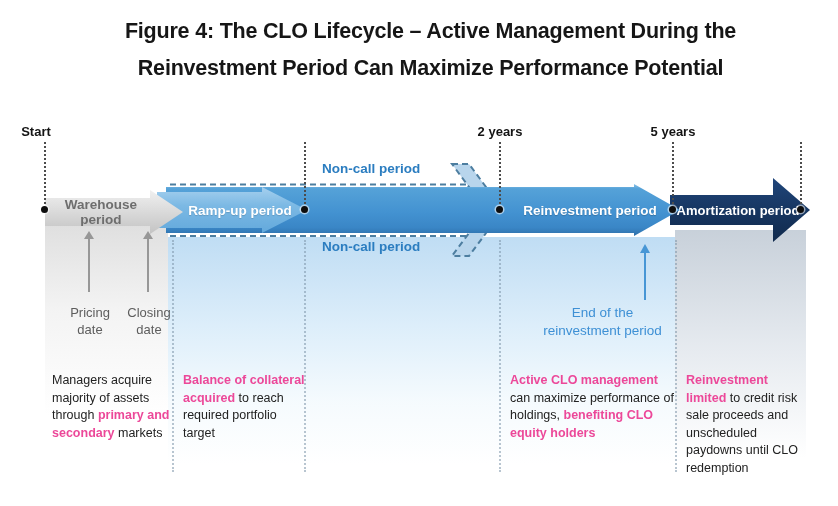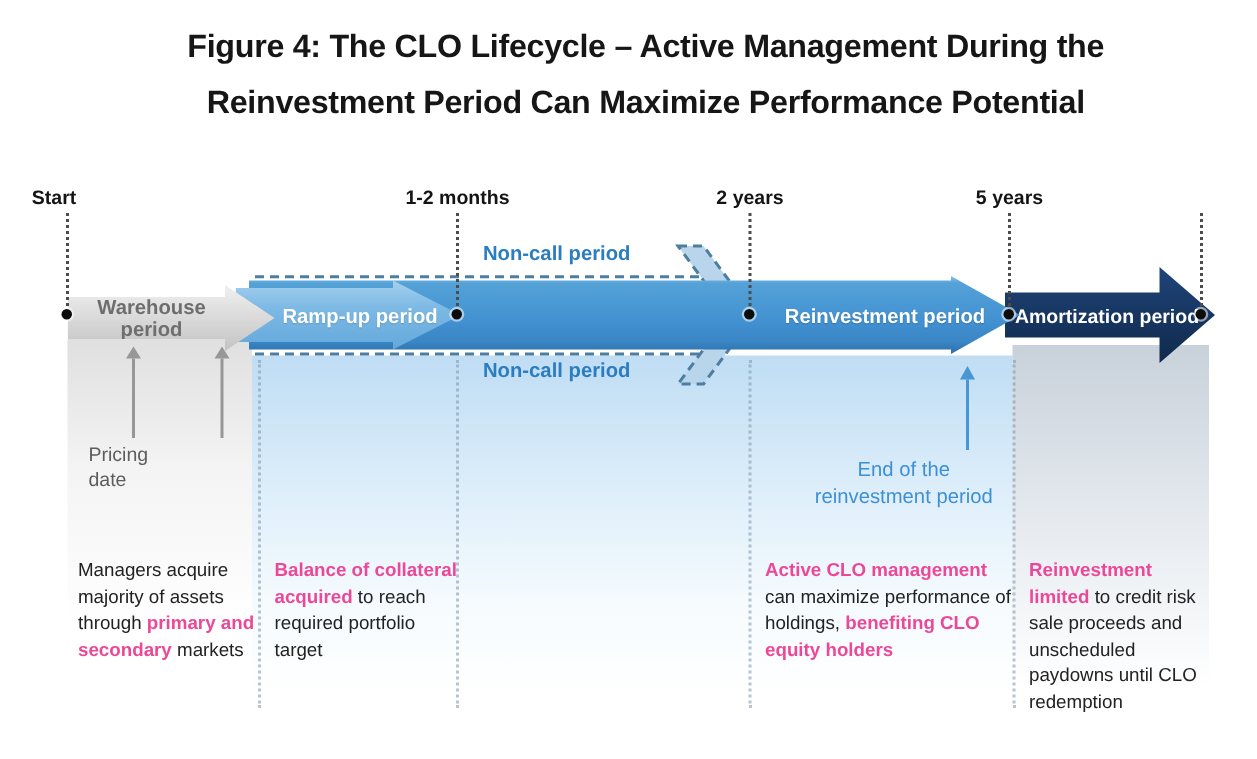--- a/index.html
+++ b/index.html
@@ -66,21 +66,21 @@
 
   
   .dot{position:absolute;top:206px;width:7px;height:7px;border-radius:50%;
        background:#0d0d0d;z-index:9;box-shadow:0 0 0 1.5px rgba(255,255,255,.55);}
 
   
   .upline{position:absolute;top:239px;height:53px;width:0;border-left:2px solid #979797;z-index:8;}
   .uphead{position:absolute;top:231px;width:0;height:0;z-index:8;
           border-left:5px solid transparent;border-right:5px solid transparent;
           border-bottom:8px solid #979797;}
-  .datelabel{position:absolute;top:294px;width:62px;
+  .datelabel{position:absolute;top:304px;width:62px;text-align:center;
              font-size:13px;color:#5d5d5d;line-height:17px;z-index:9;}
 
   
   .endline{position:absolute;left:644px;top:253px;height:47px;width:0;
            border-left:2px solid #4796d5;z-index:8;}
   .endhead{position:absolute;left:640px;top:244px;width:0;height:0;z-index:8;
            border-left:5px solid transparent;border-right:5px solid transparent;
            border-bottom:9px solid #4796d5;}
   .endlabel{position:absolute;left:515px;top:304px;width:175px;text-align:center;
             font-size:13.5px;line-height:18px;color:#3e90d5;white-space:pre-line;z-index:9;}
@@ -125,41 +125,41 @@
     <div class="lbl">Warehouse period</div>
   </div>
   <div class="arrow arrow-rampup">
     <div class="lbl">Ramp-up period</div>
   </div>
 
   <div class="noncall" style="left:322px;top:161px;">Non-call period</div>
   <div class="noncall" style="left:322px;top:239px;">Non-call period</div>
 
   <div class="mlabel" style="left:6px;width:60px;">Start</div>
-  <div class="mlabel" style="left:245px;width:120px;">1-2 months</div>
   <div class="mlabel" style="left:440px;width:120px;">2 years</div>
   <div class="mlabel" style="left:613px;width:120px;">5 years</div>
 
   <div class="mline" style="left:44px;"></div>
   <div class="mline" style="left:304px;"></div>
   <div class="mline" style="left:499px;"></div>
   <div class="mline" style="left:672px;"></div>
   <div class="mline" style="left:800px;"></div>
 
   <div class="dot" style="left:41px;"></div>
   <div class="dot" style="left:301px;"></div>
   <div class="dot" style="left:496px;"></div>
   <div class="dot" style="left:669px;"></div>
   <div class="dot" style="left:797px;"></div>
 
   <div class="uphead" style="left:84px;"></div>
   <div class="upline" style="left:88px;"></div>
   <div class="uphead" style="left:143px;"></div>
   <div class="upline" style="left:147px;"></div>
   <div class="datelabel" style="left:59px;">Pricing date</div>
+  <div class="datelabel" style="left:118px;">Closing date</div>
 
   <div class="endhead"></div>
   <div class="endline"></div>
   <div class="endlabel">End of the
 reinvestment period</div>
 
   <div class="col col1"><span>Managers acquire majority of assets through </span><b>primary and secondary</b><span> markets</span></div>
   <div class="col col2"><b>Balance of collateral acquired</b><span> to reach required portfolio target</span></div>
   <div class="col col4"><b>Active CLO management</b><span> can maximize performance of holdings, </span><b>benefiting CLO equity holders</b></div>
   <div class="col col5"><b>Reinvestment limited</b><span> to credit risk sale proceeds and unscheduled paydowns until CLO redemption</span></div>

